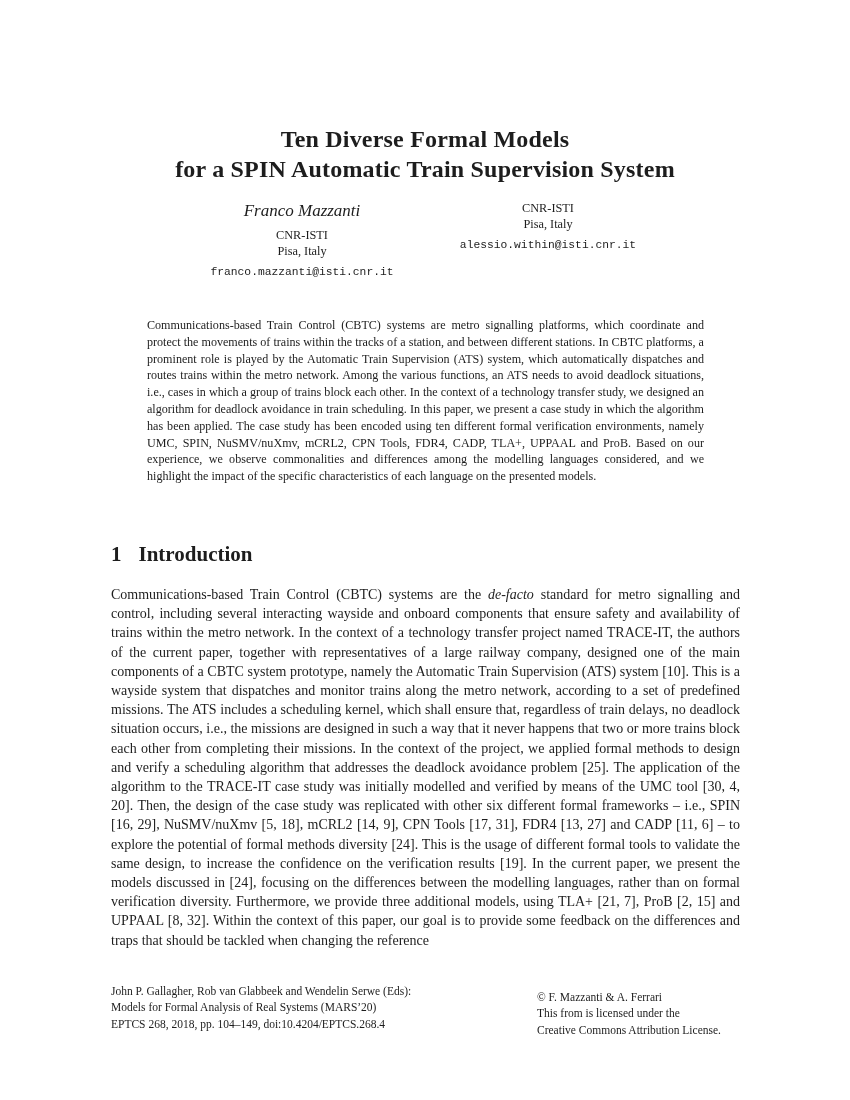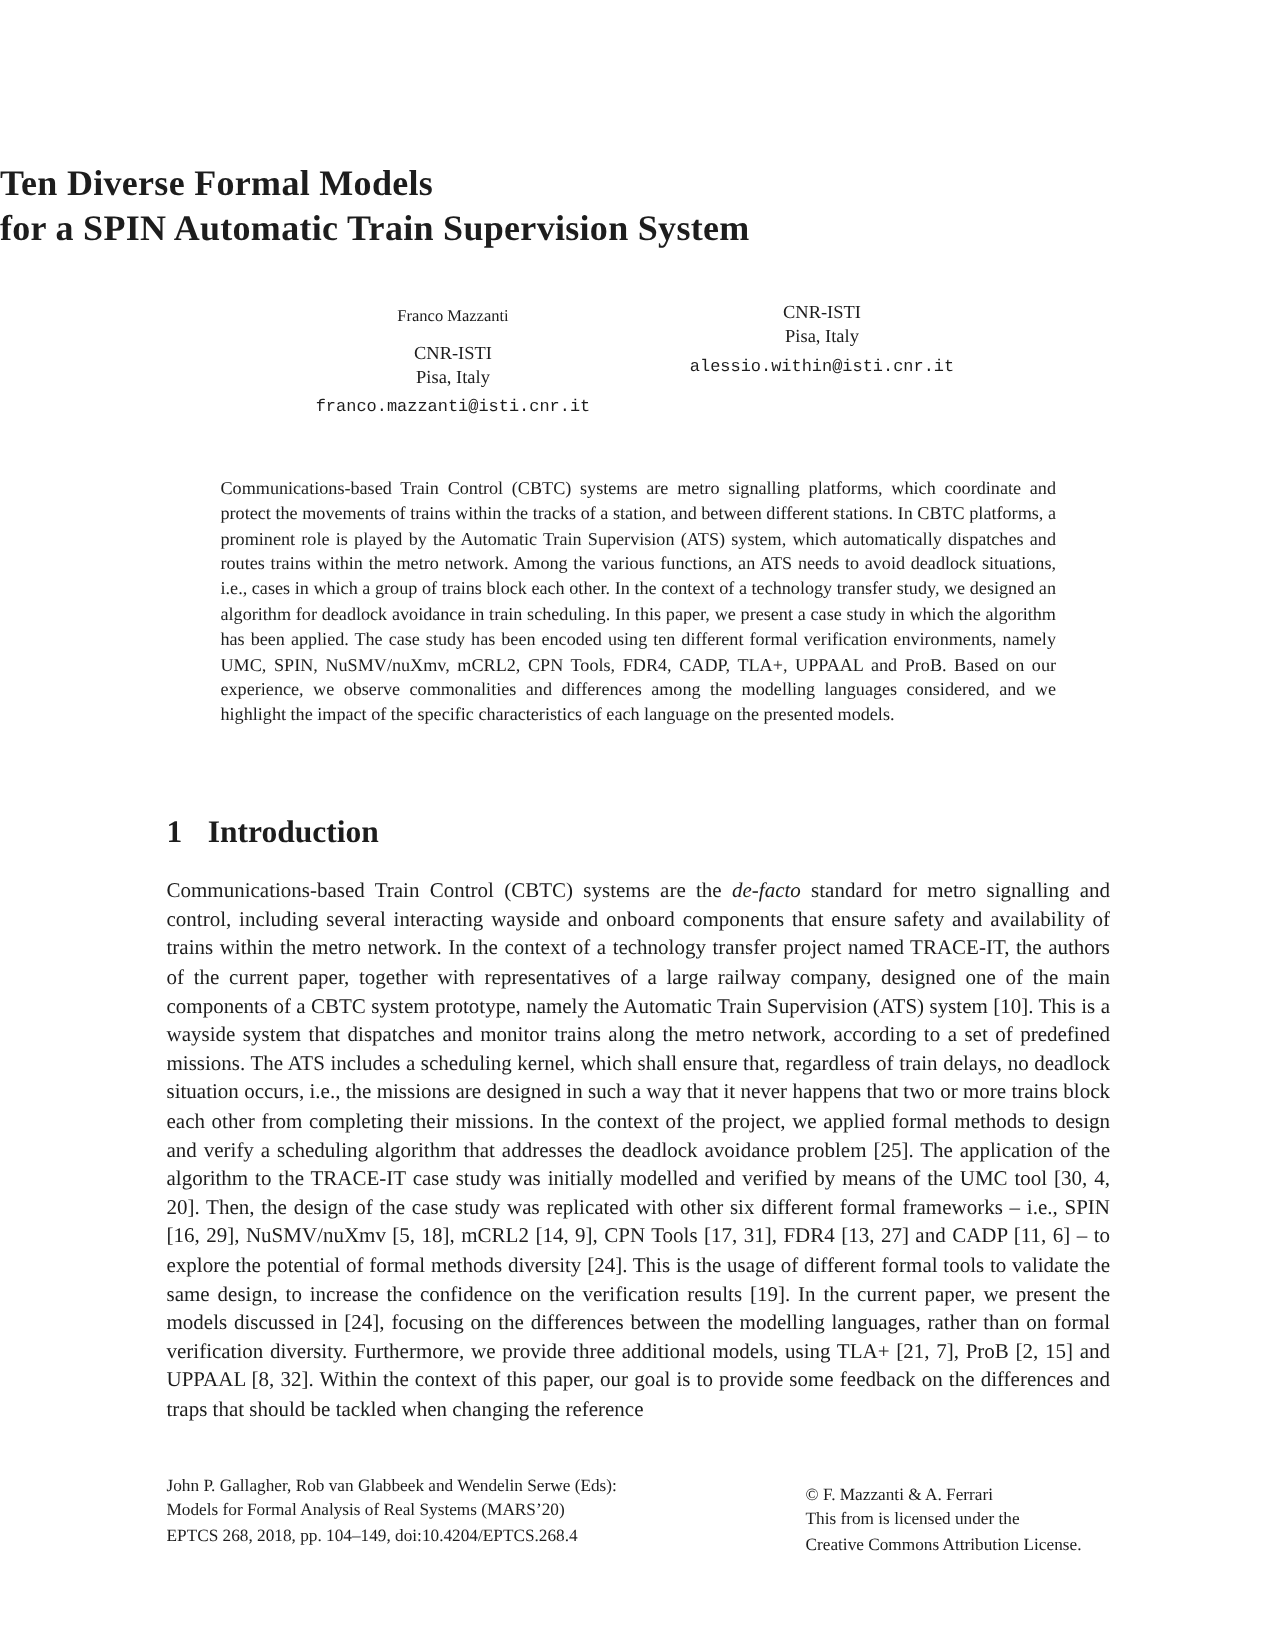--- a/index.html
+++ b/index.html
@@ -11,44 +11,46 @@
     position: relative;
     width: 850px;
     height: 1100px;
     background: #ffffff;
     color: #1d1d1d;
     font-family: "Liberation Serif", "DejaVu Serif", serif;
     overflow: hidden;
   }
   .title-block {
     position: absolute;
-    top: 108px;
+    top: 124px;
     left: 0;
     width: 850px;
+    text-align: center;
     font-weight: bold;
     font-size: 24px;
     line-height: 30px;
     letter-spacing: 0.2px;
   }
   .authors {
     position: absolute;
     top: 201px;
     left: 0;
     width: 850px;
     display: flex;
     justify-content: center;
   }
   .author {
     width: 246px;
     text-align: center;
   }
   .author-name {
-    font-size: 11px;
+    font-size: 17px;
     line-height: 20px;
     margin-bottom: 7px;
+    font-style: italic;
   }
   .author-aff {
     font-size: 12.3px;
     line-height: 15.5px;
   }
   .author-email {
     margin-top: 6px;
     font-family: "Liberation Mono", "DejaVu Sans Mono", monospace;
     font-size: 11.3px;
     line-height: 14px;

